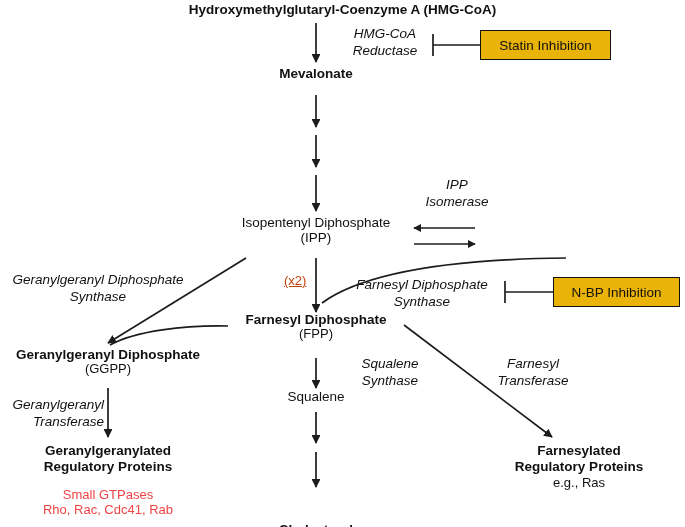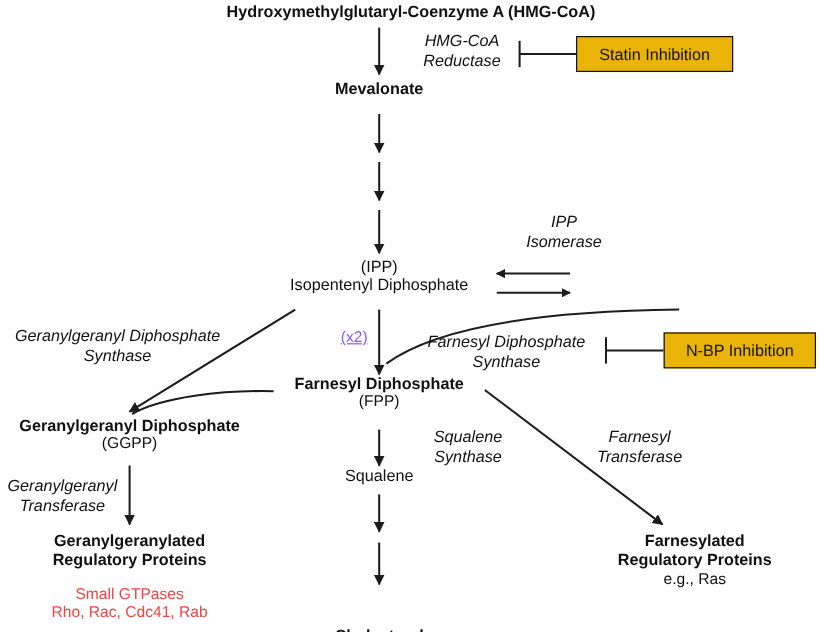--- a/index.html
+++ b/index.html
@@ -51,21 +51,21 @@
     position: absolute;
     font-size: 13px;
     text-align: center;
     line-height: 1.18;
     color: #ef4444;
     white-space: nowrap;
   }
   .stoich {
     position: absolute;
     font-size: 13px;
-    color: #8b5cf6;
+    color: #c2410c;
     white-space: nowrap;
     text-decoration: underline;
   }
   .inhibitor-box {
     position: absolute;
     border: 1.4px solid #111111;
     background: #eab308;
     display: flex;
     align-items: center;
     justify-content: center;
@@ -137,22 +137,22 @@
 
   <div class="node metabolite bold" style="left:0; top:2px; width:685px;">
     <span>Hydroxymethylglutaryl-Coenzyme A (HMG-CoA)</span>
   </div>
 
   <div class="node metabolite bold" style="left:216px; top:66px; width:200px;">
     <span>Mevalonate</span>
   </div>
 
   <div class="node metabolite" style="left:211px; top:215px; width:210px;">
+    <div>Isopentenyl Diphosphate</div>
     <div>(IPP)</div>
-    <div>Isopentenyl Diphosphate</div>
   </div>
 
   <div class="node metabolite" style="left:482px; top:215px; width:198px;">
   </div>
 
   <div class="node metabolite bold" style="left:216px; top:312px; width:200px;">
     <div>Farnesyl Diphosphate</div>
     <div class="sub">(FPP)</div>
   </div>
 
@@ -183,41 +183,41 @@
     <div>Farnesylated</div>
     <div>Regulatory Proteins</div>
     <div class="sub">e.g., Ras</div>
   </div>
 
   <div class="enzyme" style="left:330px; top:26px; width:110px;">
     <div>HMG-CoA</div>
     <div>Reductase</div>
   </div>
 
-  <div class="enzyme" style="left:410px; top:177px; width:120px;font-style:italic;">
+  <div class="enzyme" style="left:397px; top:177px; width:120px;font-style:italic;">
     <div>IPP</div>
     <div>Isomerase</div>
   </div>
 
   <div class="enzyme" style="left:2px; top:272px; width:192px;">
     <div>Geranylgeranyl Diphosphate</div>
     <div>Synthase</div>
   </div>
 
   <div class="enzyme" style="left:337px; top:277px; width:170px;">
     <div>Farnesyl Diphosphate</div>
     <div>Synthase</div>
   </div>
 
   <div class="enzyme" style="left:334px; top:356px; width:112px;">
     <div>Squalene</div>
     <div>Synthase</div>
   </div>
 
-  <div class="enzyme" style="left:0; top:397px; width:104px;">
+  <div class="enzyme" style="left:0; top:397px; width:104px;text-align:right;">
     <div>Geranylgeranyl</div>
     <div>Transferase</div>
   </div>
 
   <div class="enzyme" style="left:473px; top:356px; width:120px;">
     <div>Farnesyl</div>
     <div>Transferase</div>
   </div>
 
   <div class="stoich" style="left:284px; top:273px;">(x2)</div>

